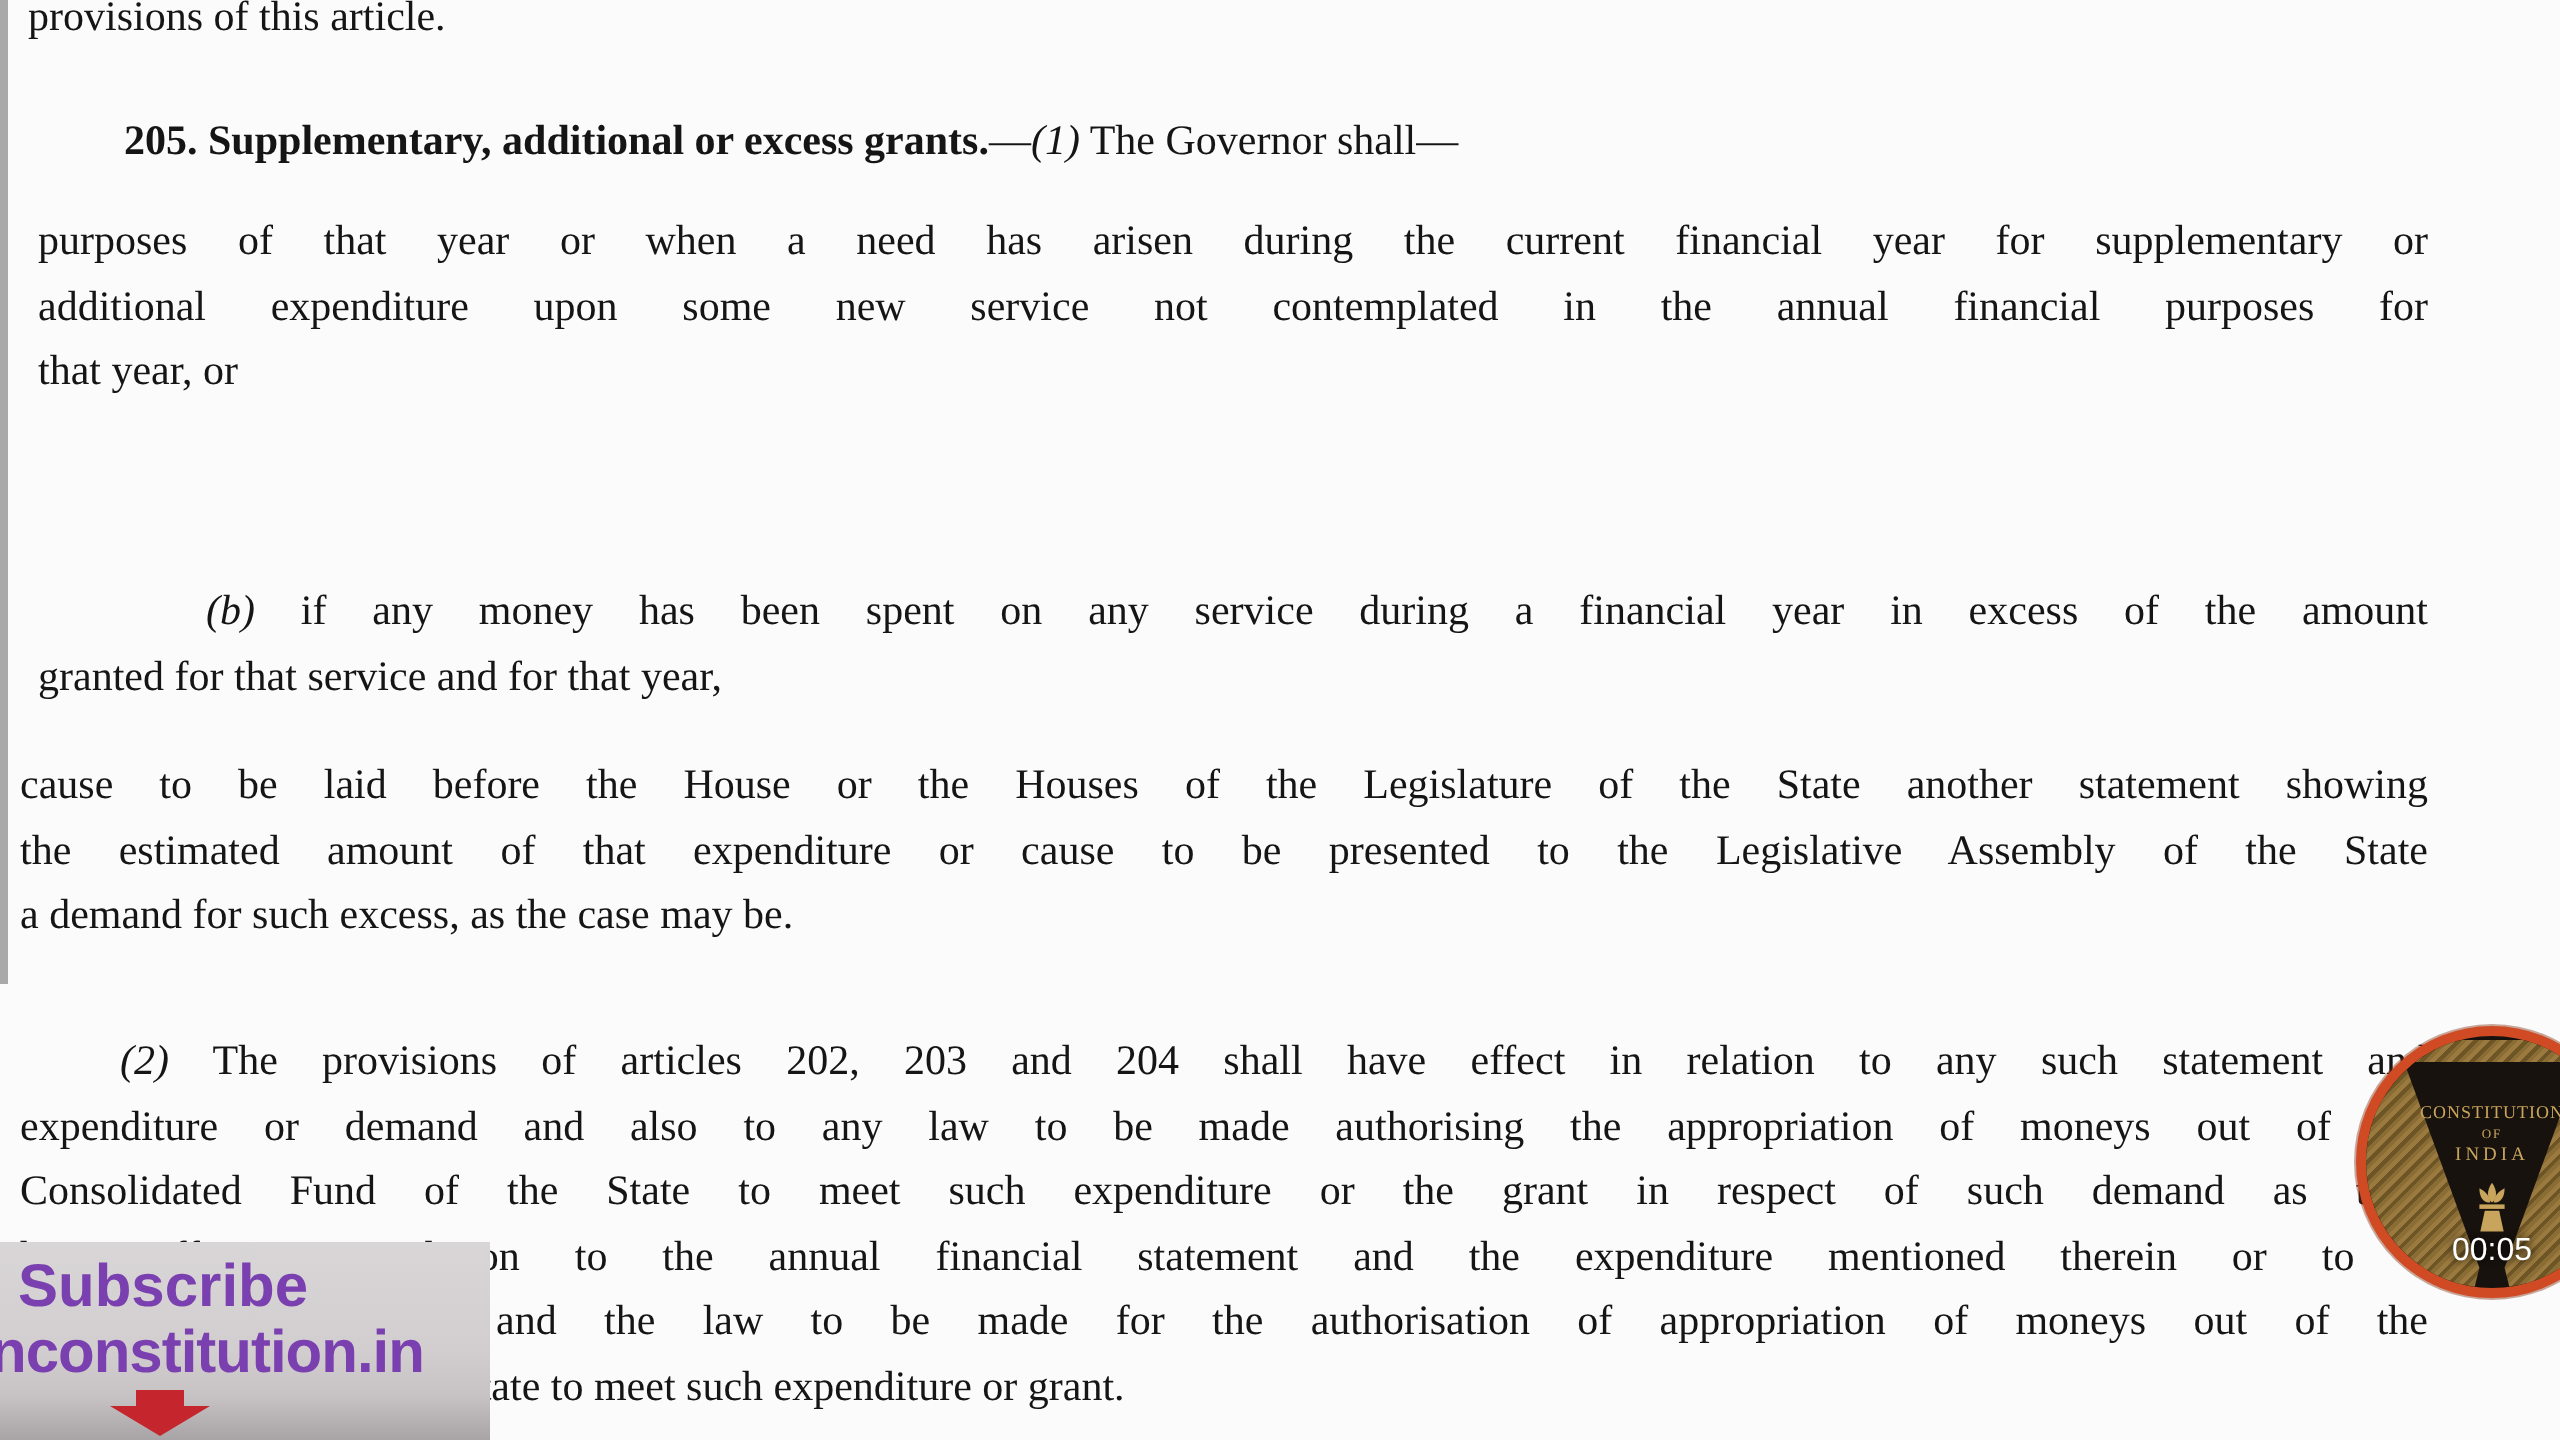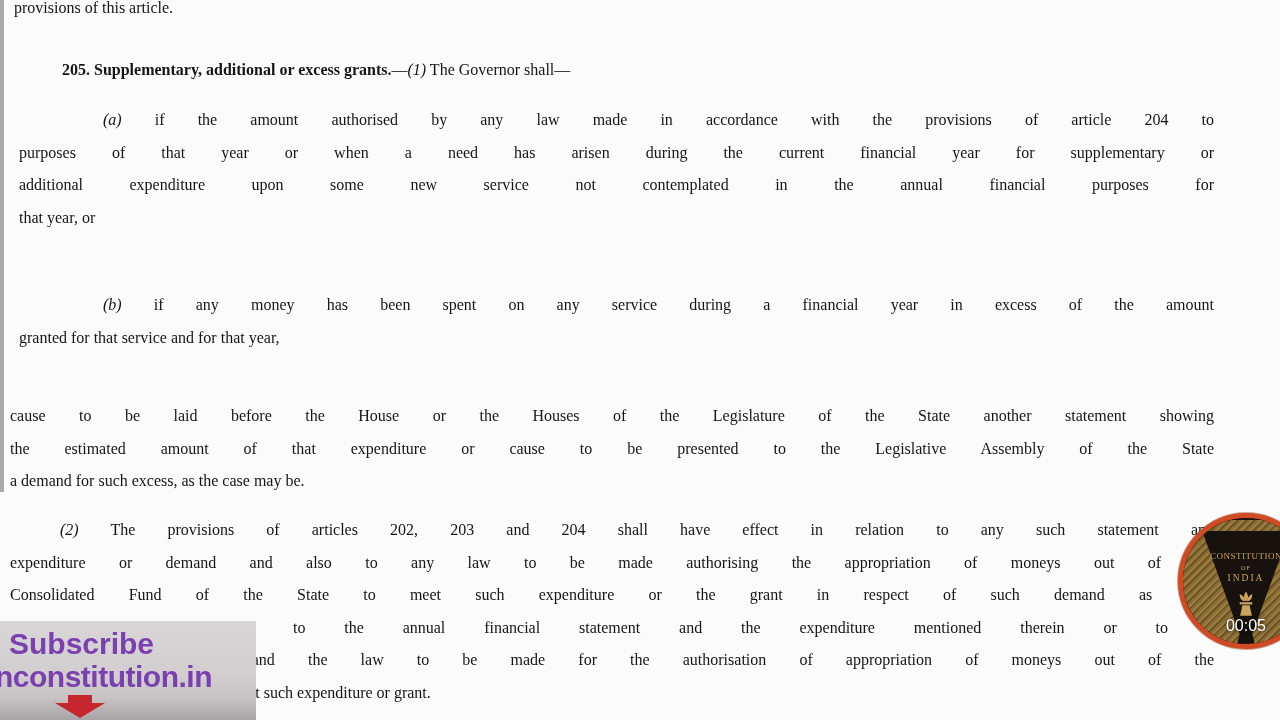--- a/index.html
+++ b/index.html
@@ -2,41 +2,41 @@
 <html><head>
 <meta charset="utf-8">
 <style>
   html,body{margin:0;padding:0;background:#ffffff;}
   .stage{position:relative;width:1280px;height:720px;overflow:hidden;
          background:#fcfbfb;font-family:"Liberation Serif","DejaVu Serif",serif;
          color:#151515;}
   .edge-strip{position:absolute;left:0;top:0;width:4px;height:492px;background:#8f8e8e;opacity:.75;}
 
   
-  .doc{position:absolute;inset:0;font-size:16px;line-height:32.6px;}
+  .doc{position:absolute;inset:0;font-size:21px;line-height:32.6px;}
   .para{position:absolute;}
   .line{width:100%;}
   .jl{text-align:justify;text-align-last:justify;}
   .ll{text-align:left;}
   .i{font-style:italic;}
   .b{font-weight:bold;}
   .frag{position:absolute;left:14px;top:-8px;width:600px;}
   .heading{position:absolute;left:10px;top:54px;width:1204px;text-indent:52px;white-space:nowrap;}
   .p-a{left:19px;top:104px;width:1195px;}
   .p-b{left:19px;top:289px;width:1195px;}
-  .p-flush{left:10px;top:400px;width:1204px;}
+  .p-flush{left:10px;top:376px;width:1204px;}
   .p-2{left:10px;top:514px;width:1204px;}
   .ind84{text-indent:84px;}
   .ind50{text-indent:50px;}
 
   
   .subscribe{position:absolute;left:0;top:621px;width:245px;height:99px;
              background:linear-gradient(180deg,#d9d6d7 0%,#d2cecf 55%,#c7c3c4 78%,#a8a4a5 100%);
              font-family:"Liberation Sans","DejaVu Sans",sans-serif;font-weight:bold;
-             overflow:hidden;padding-left:11px;}
+             overflow:hidden;}
   .sub1{position:absolute;left:9px;top:6px;font-size:30px;color:#7b40b0;}
   .sub2{position:absolute;left:-5px;top:39px;font-size:30px;color:#7b40b0;letter-spacing:-0.5px;}
   .arrow{position:absolute;left:54px;top:74px;}
 
   
   .badge{position:absolute;left:1178px;top:513px;width:136px;height:136px;border-radius:50%;
          box-sizing:border-box;border:5px solid #d04a24;background:#17120e;overflow:hidden;
          box-shadow:0 0 0 1px rgba(120,40,10,.4);}
   .gold{background:repeating-linear-gradient(135deg,#9a7a3e 0 2px,#6e5526 2px 4px,#8a6c35 4px 6px);}
   .gold-band{position:absolute;left:0;top:2px;width:100%;height:11px;}
@@ -58,21 +58,20 @@
 <div class="stage">
   <div class="edge-strip"></div>
 
   <div class="doc">
 
     <div class="frag ll">provisions of this article.</div>
 
     <div class="heading"><span class="b">205. Supplementary, additional or excess grants.</span><span>—</span><span class="i">(1)</span><span> The Governor shall—</span></div>
 
     <div class="para p-a">
-      <div class="line jl ind84"><span class="i">(a)</span><span> if the amount authorised by any law made in accordance with the provisions of article 204 to</span></div>
       <div class="line jl">purposes of that year or when a need has arisen during the current financial year for supplementary or</div>
       <div class="line jl">additional expenditure upon some new service not contemplated in the annual financial purposes for</div>
       <div class="line ll">that year, or</div>
     </div>
 
     <div class="para p-b">
       <div class="line jl ind84"><span class="i">(b)</span><span> if any money has been spent on any service during a financial year in excess of the amount</span></div>
       <div class="line ll">granted for that service and for that year,</div>
     </div>
 

